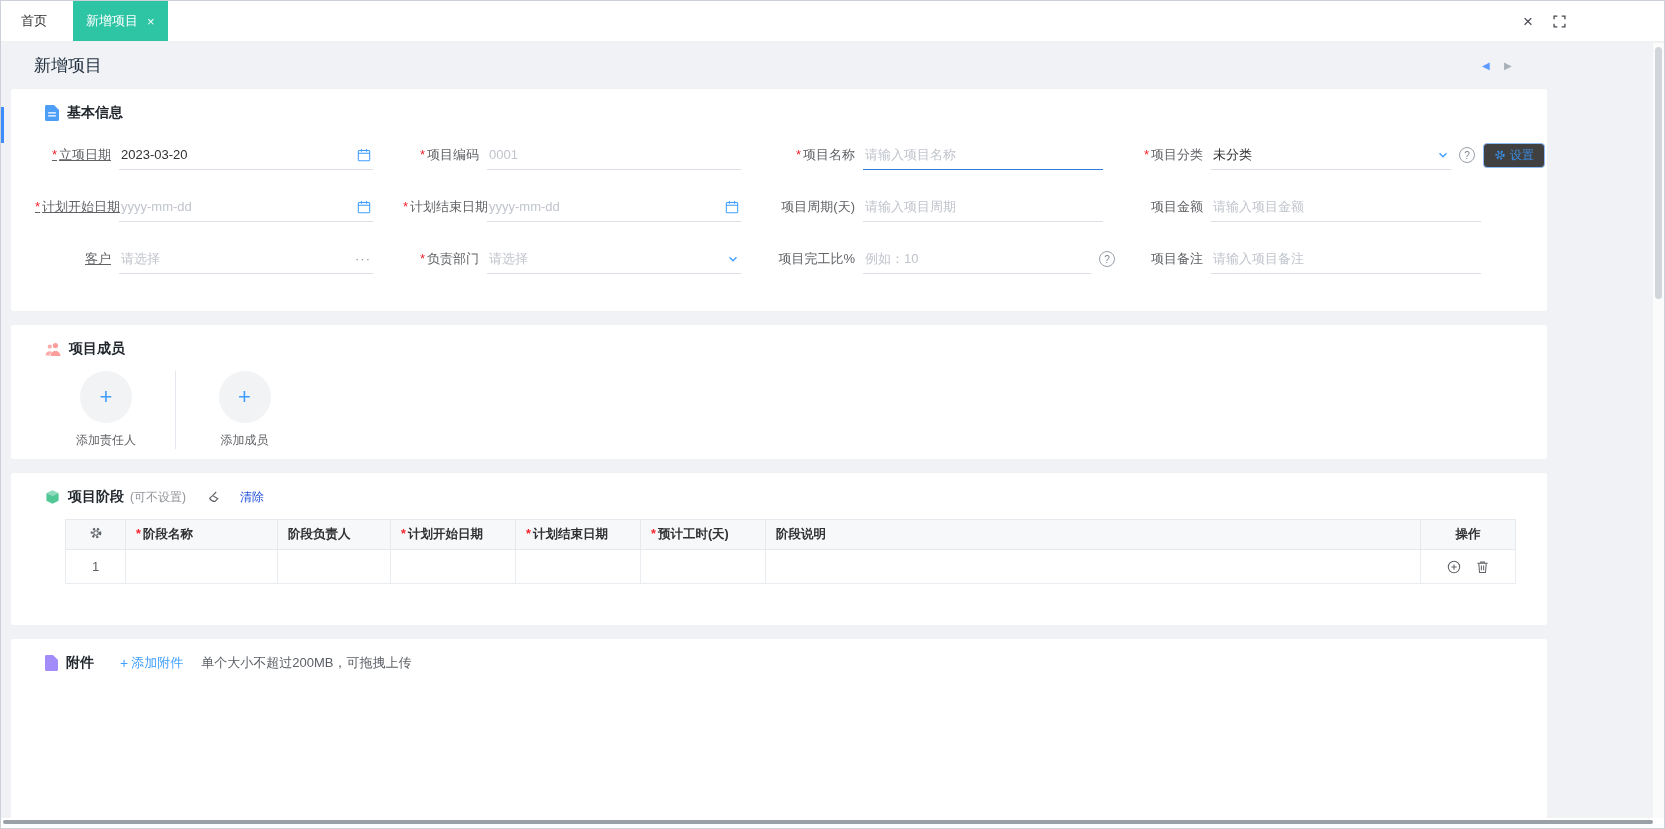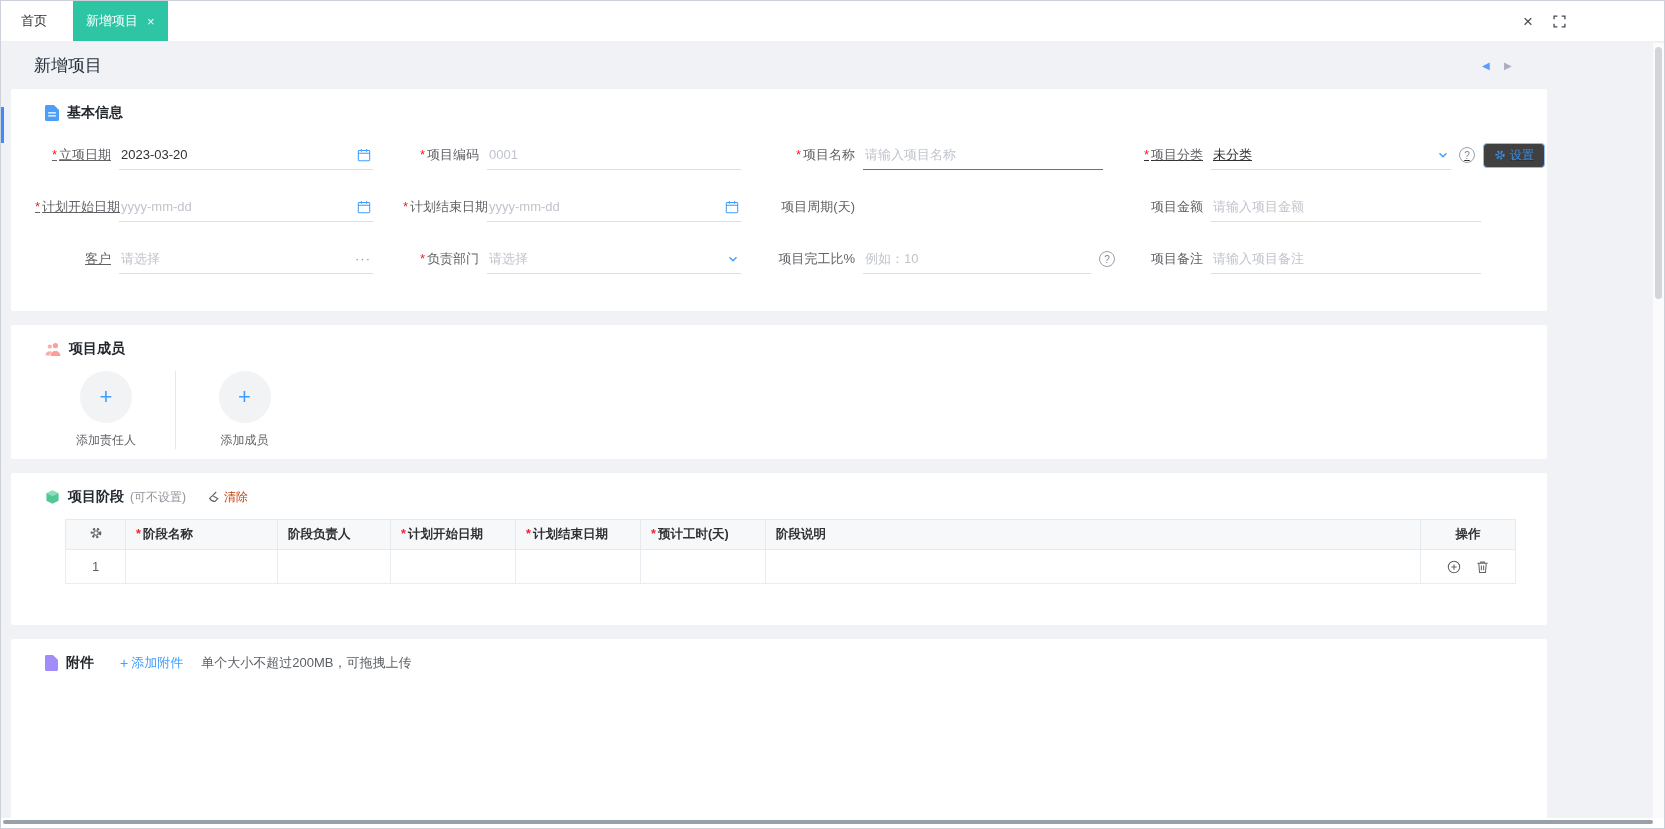--- a/index.html
+++ b/index.html
@@ -50,38 +50,38 @@
   .c2 .ctrl { margin-right:30px; }
   .c3 .ctrl { margin-right:36px; }
   .c4 .ctrl { margin-right:52px; }
   .ctrl input { border:none; outline:none; background:transparent; width:100%; font-size:13px; color:#303133; font-family:inherit; }
   .ctrl input::placeholder { color:#c0c4cc; }
   .ctrl.focused { border-bottom-color:#2f7de0; }
   .ctrl-icon { display:flex; align-items:center; margin-left:4px; cursor:pointer; }
   .more-dots { color:#909399; font-size:13px; letter-spacing:1px; cursor:pointer; }
   .help { width:16px; height:16px; border:1px solid #9aa0a8; border-radius:50%; color:#7d838c; font-size:10px; display:flex; align-items:center; justify-content:center; flex:0 0 auto; cursor:pointer; }
   .cell-category .ctrl { flex:0 0 240px; margin-right:8px; }
-  .cell-category { padding-right:0;text-decoration:underline; }
+  .cell-category { padding-right:0; }
   .cell-completion { padding-right:24px; }
   .cell-completion .ctrl { margin-right:8px; }
   .btn-settings { margin-left:8px; flex:0 0 auto; display:flex; align-items:center; gap:4px; border:1px solid #8fbcf7; color:#3a8ee6; border-radius:4px; font-size:12px; padding:3px 10px; background:#404040; cursor:pointer; }
 
   
   .card-members { padding:14px 24px 12px; height:134px; }
   .member-group { display:flex; margin-top:12px; margin-left:2px; }
   .member-item { display:flex; flex-direction:column; align-items:center; width:138px; cursor:pointer; }
   .member-item + .member-item { border-left:1px solid #e4e7ed; }
   .add-circle { width:52px; height:52px; border-radius:50%; background:#f2f3f5; display:flex; align-items:center; justify-content:center; color:#409eff; font-size:22px; font-weight:300; }
   .member-label { margin-top:9px; font-size:12px; color:#606266; }
 
   
   .card-phases { padding:14px 24px 30px; height:152px; }
   .phase-head { display:flex; align-items:center; margin-left:10px; height:20px; gap:8px; }
   .phase-note { font-size:12px; color:#909399; margin-left:-2px; }
-  .clear-btn { margin-left:14px; display:flex; align-items:center; gap:4px; font-size:12px; color:#c2410c; cursor:pointer;justify-content:center; }
+  .clear-btn { margin-left:14px; display:flex; align-items:center; gap:20px; font-size:12px; color:#1d4ed8; cursor:pointer;justify-content:center; }
   table.phase-table { border-collapse:collapse; margin:12px 0 0 30px; table-layout:fixed; width:1450px; background:#fff; }
   .phase-table th { background:#f7f8fa; height:30px; font-size:12.5px; font-weight:bold; color:#303133; text-align:left; padding:0 0 0 10px; border:1px solid #e6e9ee; }
   .phase-table th.center { text-align:center; padding:0; }
   .phase-table td { height:34px; border:1px solid #e9ecf0; background:#fff; padding:0; }
   .td-index { text-align:center; color:#606266; font-size:13px; }
   .td-input input { width:100%; height:100%; border:none; outline:none; background:transparent; padding:0 8px; font-size:13px; font-family:inherit; }
   .td-ops { text-align:center; }
   .td-ops .op { display:inline-flex; vertical-align:middle; margin:0 6px; cursor:pointer; }
 
   
@@ -208,20 +208,23 @@
               <rect x="1.5" y="2.8" width="13" height="11.7" rx="1"></rect>
               <line x1="1.5" y1="6" x2="14.5" y2="6"></line>
               <line x1="5" y1="1" x2="5" y2="4.2"></line>
               <line x1="11" y1="1" x2="11" y2="4.2"></line>
             </svg>
         </span>
       </div>
     </div>
     <div class="cell c3">
       <label class="lbl"><span>项目周期(天)</span></label>
+      <div class="ctrl">
+        <input placeholder="请输入项目周期" style="">
+      </div>
     </div>
     <div class="cell c4">
       <label class="lbl"><span>项目金额</span></label>
       <div class="ctrl">
         <input placeholder="请输入项目金额" style="">
       </div>
     </div>
 
     <div class="cell c1">
       <label class="lbl"><span>客户</span></label>

